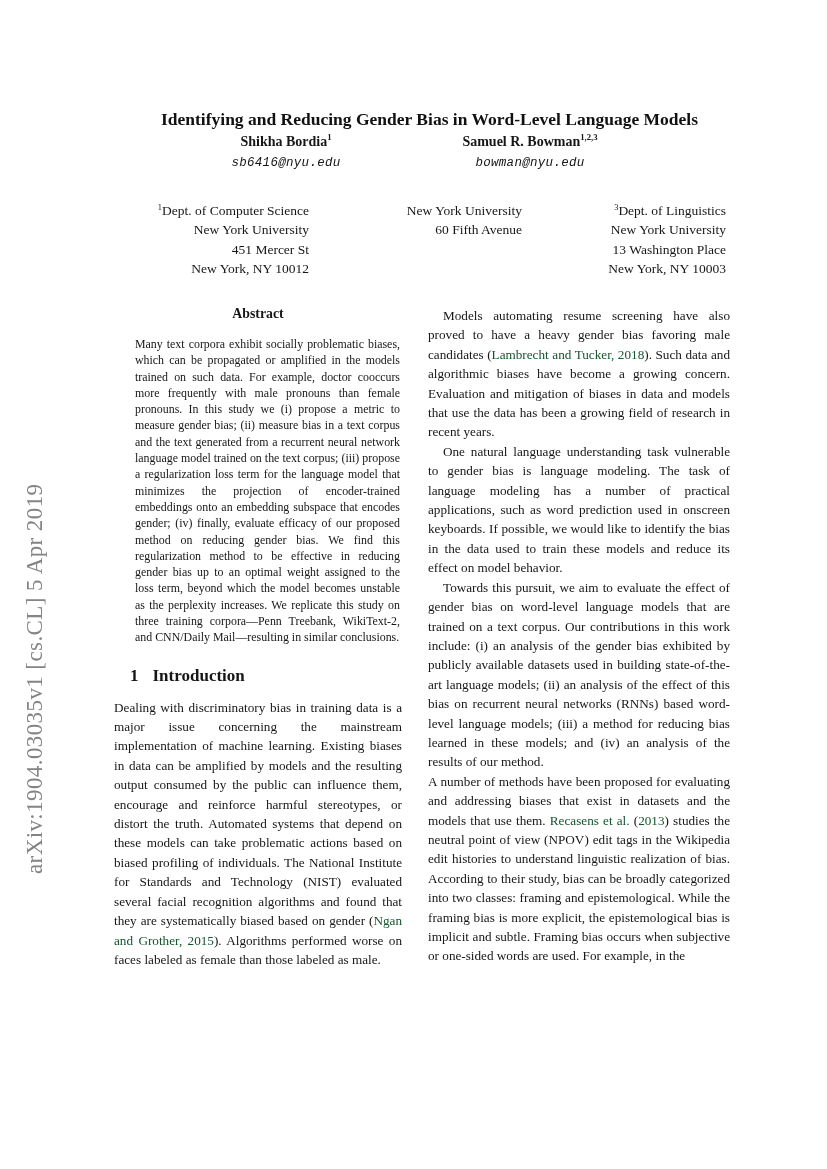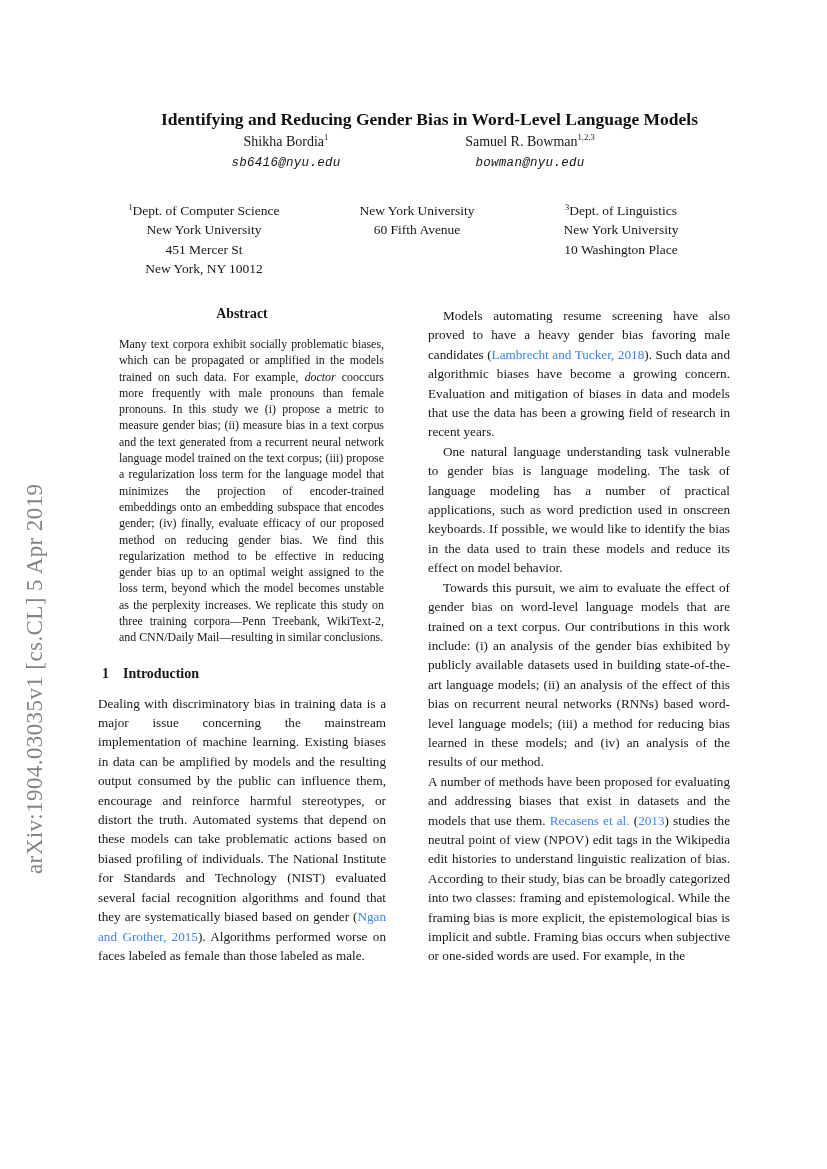--- a/index.html
+++ b/index.html
@@ -36,79 +36,79 @@
     color: #111111;
   }
   .author {
     position: absolute;
     top: 134px;
     width: 220px;
     text-align: center;
   }
   .author-1 { left: 176px; }
   .author-2 { left: 420px; }
-  .author-name { font-size: 14px; font-weight: normal; }
+  .author-name { font-size: 14px; font-weight: bold; }
   .author-email {
     margin-top: 6px;
     font-family: "Liberation Mono", monospace;
     font-size: 12.5px;
     letter-spacing: 0.3px;
     font-style: italic;
   }
   sup { font-size: 0.62em; vertical-align: super; line-height: 0; }
   .aff {
     position: absolute;
     top: 201px;
     width: 210px;
-    text-align: center;
+    text-align: right;
     font-size: 13.5px;
     line-height: 19.4px;
   }
   .aff-1 { left: 99px; }
   .aff-2 { left: 312px; }
   .aff-3 { left: 516px; }
   .col {
     position: absolute;
     top: 306px;
     text-align: justify;
   }
-  .col-left { left: 98px; width: 288px; }
+  .col-left { left: 114px; width: 288px; }
   .col-right { left: 428px; width: 302px; }
   .abstract-heading {
     text-align: center;
     font-weight: bold;
     font-size: 13.8px;
     margin: 0 0 14px 0;
   }
   .abstract-text {
     margin: 0 2px 0 21px;
     font-size: 11.9px;
     line-height: 16.3px;
     text-align: justify;
   }
   .section-heading {
-    margin: 20px 0 12px 4px;
-    font-size: 14px;
+    margin: 20px 0 12px 16px;
+    font-size: 17px;
     font-weight: bold;
     text-align: left;
   }
   .sec-num { display: inline-block; margin-right: 14px; }
   p.body-text {
     margin: 0;
     font-size: 13.2px;
     line-height: 19.4px;
     text-align: justify;
   }
   p.body-text.indent { text-indent: 15px; }
   .cite {
-    color: #3b82f6;
+    color: #14532d;
     text-decoration: none;
     cursor: pointer;
   }
-  .italic { font-style: italic; }
+  .italic { }
 </style>
 </head>
 <body>
 
 <div class="page">
 
   <div class="watermark">arXiv:1904.03035v1  [cs.CL]  5 Apr 2019</div>
 
   <h1 class="title">Identifying and Reducing Gender Bias in Word-Level Language Models</h1>
 
@@ -130,21 +130,22 @@
   </div>
 
   <div class="aff aff-2">
     <div>New York University</div>
     <div>60 Fifth Avenue</div>
   </div>
 
   <div class="aff aff-3">
     <div><sup>3</sup><span>Dept. of Linguistics</span></div>
     <div>New York University</div>
-    <div>10 Washington Place</div>
+    <div>13 Washington Place</div>
+    <div>New York, NY 10003</div>
   </div>
 
   <div class="col col-left">
     <div class="abstract-heading">Abstract</div>
     <p class="abstract-text"><span>Many text corpora exhibit socially problematic biases, which can be propagated or amplified in the models trained on such data. For example, </span><span class="italic">doctor</span><span> cooccurs more frequently with male pronouns than female pronouns. In this study we (i) propose a metric to measure gender bias; (ii) measure bias in a text corpus and the text generated from a recurrent neural network language model trained on the text corpus; (iii) propose a regularization loss term for the language model that minimizes the projection of encoder-trained embeddings onto an embedding subspace that encodes gender; (iv) finally, evaluate efficacy of our proposed method on reducing gender bias. We find this regularization method to be effective in reducing gender bias up to an optimal weight assigned to the loss term, beyond which the model becomes unstable as the perplexity increases. We replicate this study on three training corpora—Penn Treebank, WikiText-2, and CNN/Daily Mail—resulting in similar conclusions.</span></p>
 
     <h2 class="section-heading"><span class="sec-num">1</span><span>Introduction</span></h2>
 
     <p class="body-text"><span>Dealing with discriminatory bias in training data is a major issue concerning the mainstream implementation of machine learning. Existing biases in data can be amplified by models and the resulting output consumed by the public can influence them, encourage and reinforce harmful stereotypes, or distort the truth. Automated systems that depend on these models can take problematic actions based on biased profiling of individuals. The National Institute for Standards and Technology (NIST) evaluated several facial recognition algorithms and found that they are systematically biased based on gender (</span><a class="cite">Ngan and Grother, 2015</a><span>). Algorithms performed worse on faces labeled as female than those labeled as male.</span></p>
   </div>

